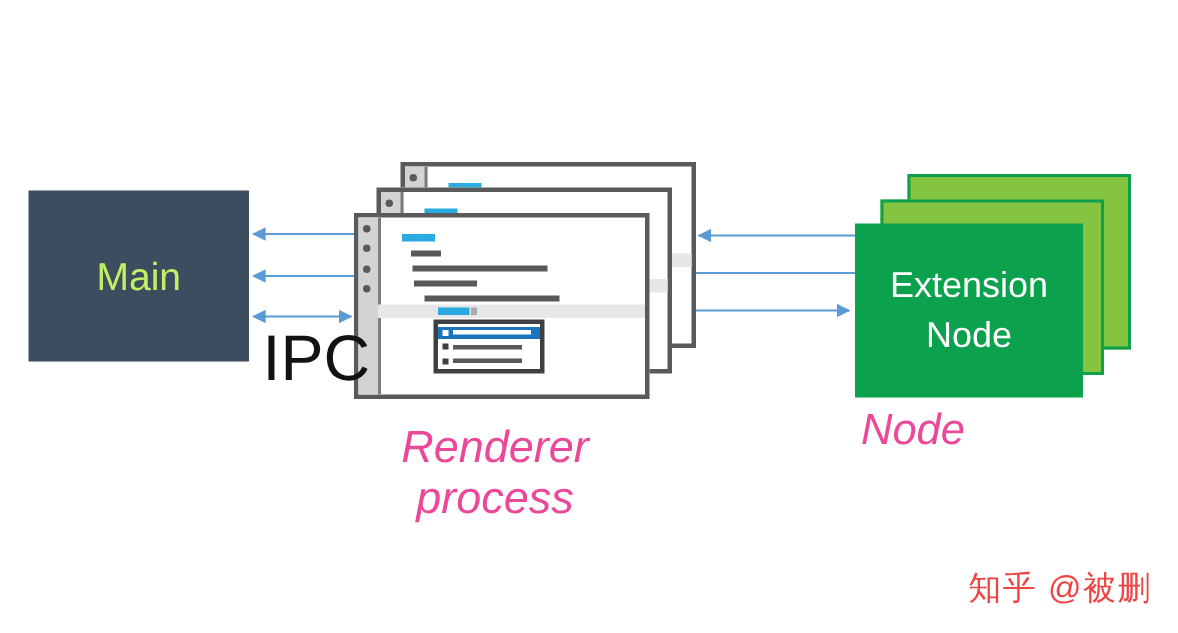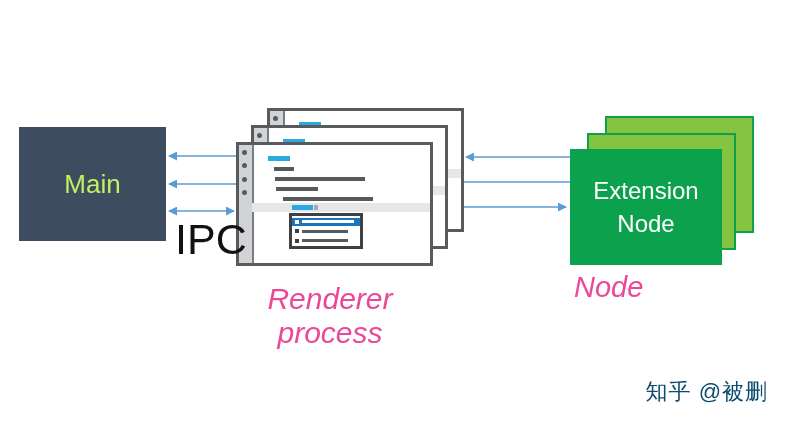--- a/index.html
+++ b/index.html
@@ -64,21 +64,21 @@
   .rbar{width:46px;height:3px;background:#58595b;}
   .row.sel .rbar{background:#ffffff;width:52px;}
 
   
   .proto-lbl{position:absolute;color:#121212;font-size:43px;line-height:1;}
   .ipc{left:175px;top:218px;}
   .rpc{left:489px;top:208px;}
   .caption{position:absolute;font-style:italic;color:#ec4899;}
   .renderer-cap{left:223px;top:282px;width:214px;font-size:30px;text-align:center;}
   .node-cap{left:574px;top:271px;font-size:29px;}
-  .watermark{position:absolute;right:17px;top:377px;font-size:22px;color:#0c4a6e;letter-spacing:1px;}
+  .watermark{position:absolute;right:17px;top:377px;font-size:22px;color:#ef4444;letter-spacing:1px;}
 
   .arrow-layer{position:absolute;left:0;top:0;width:785px;height:422px;}
 </style>
 </head>
 <body>
 
 <div class="canvas">
 
   <svg class="arrow-layer" viewBox="0 0 785 422">
     <defs>

